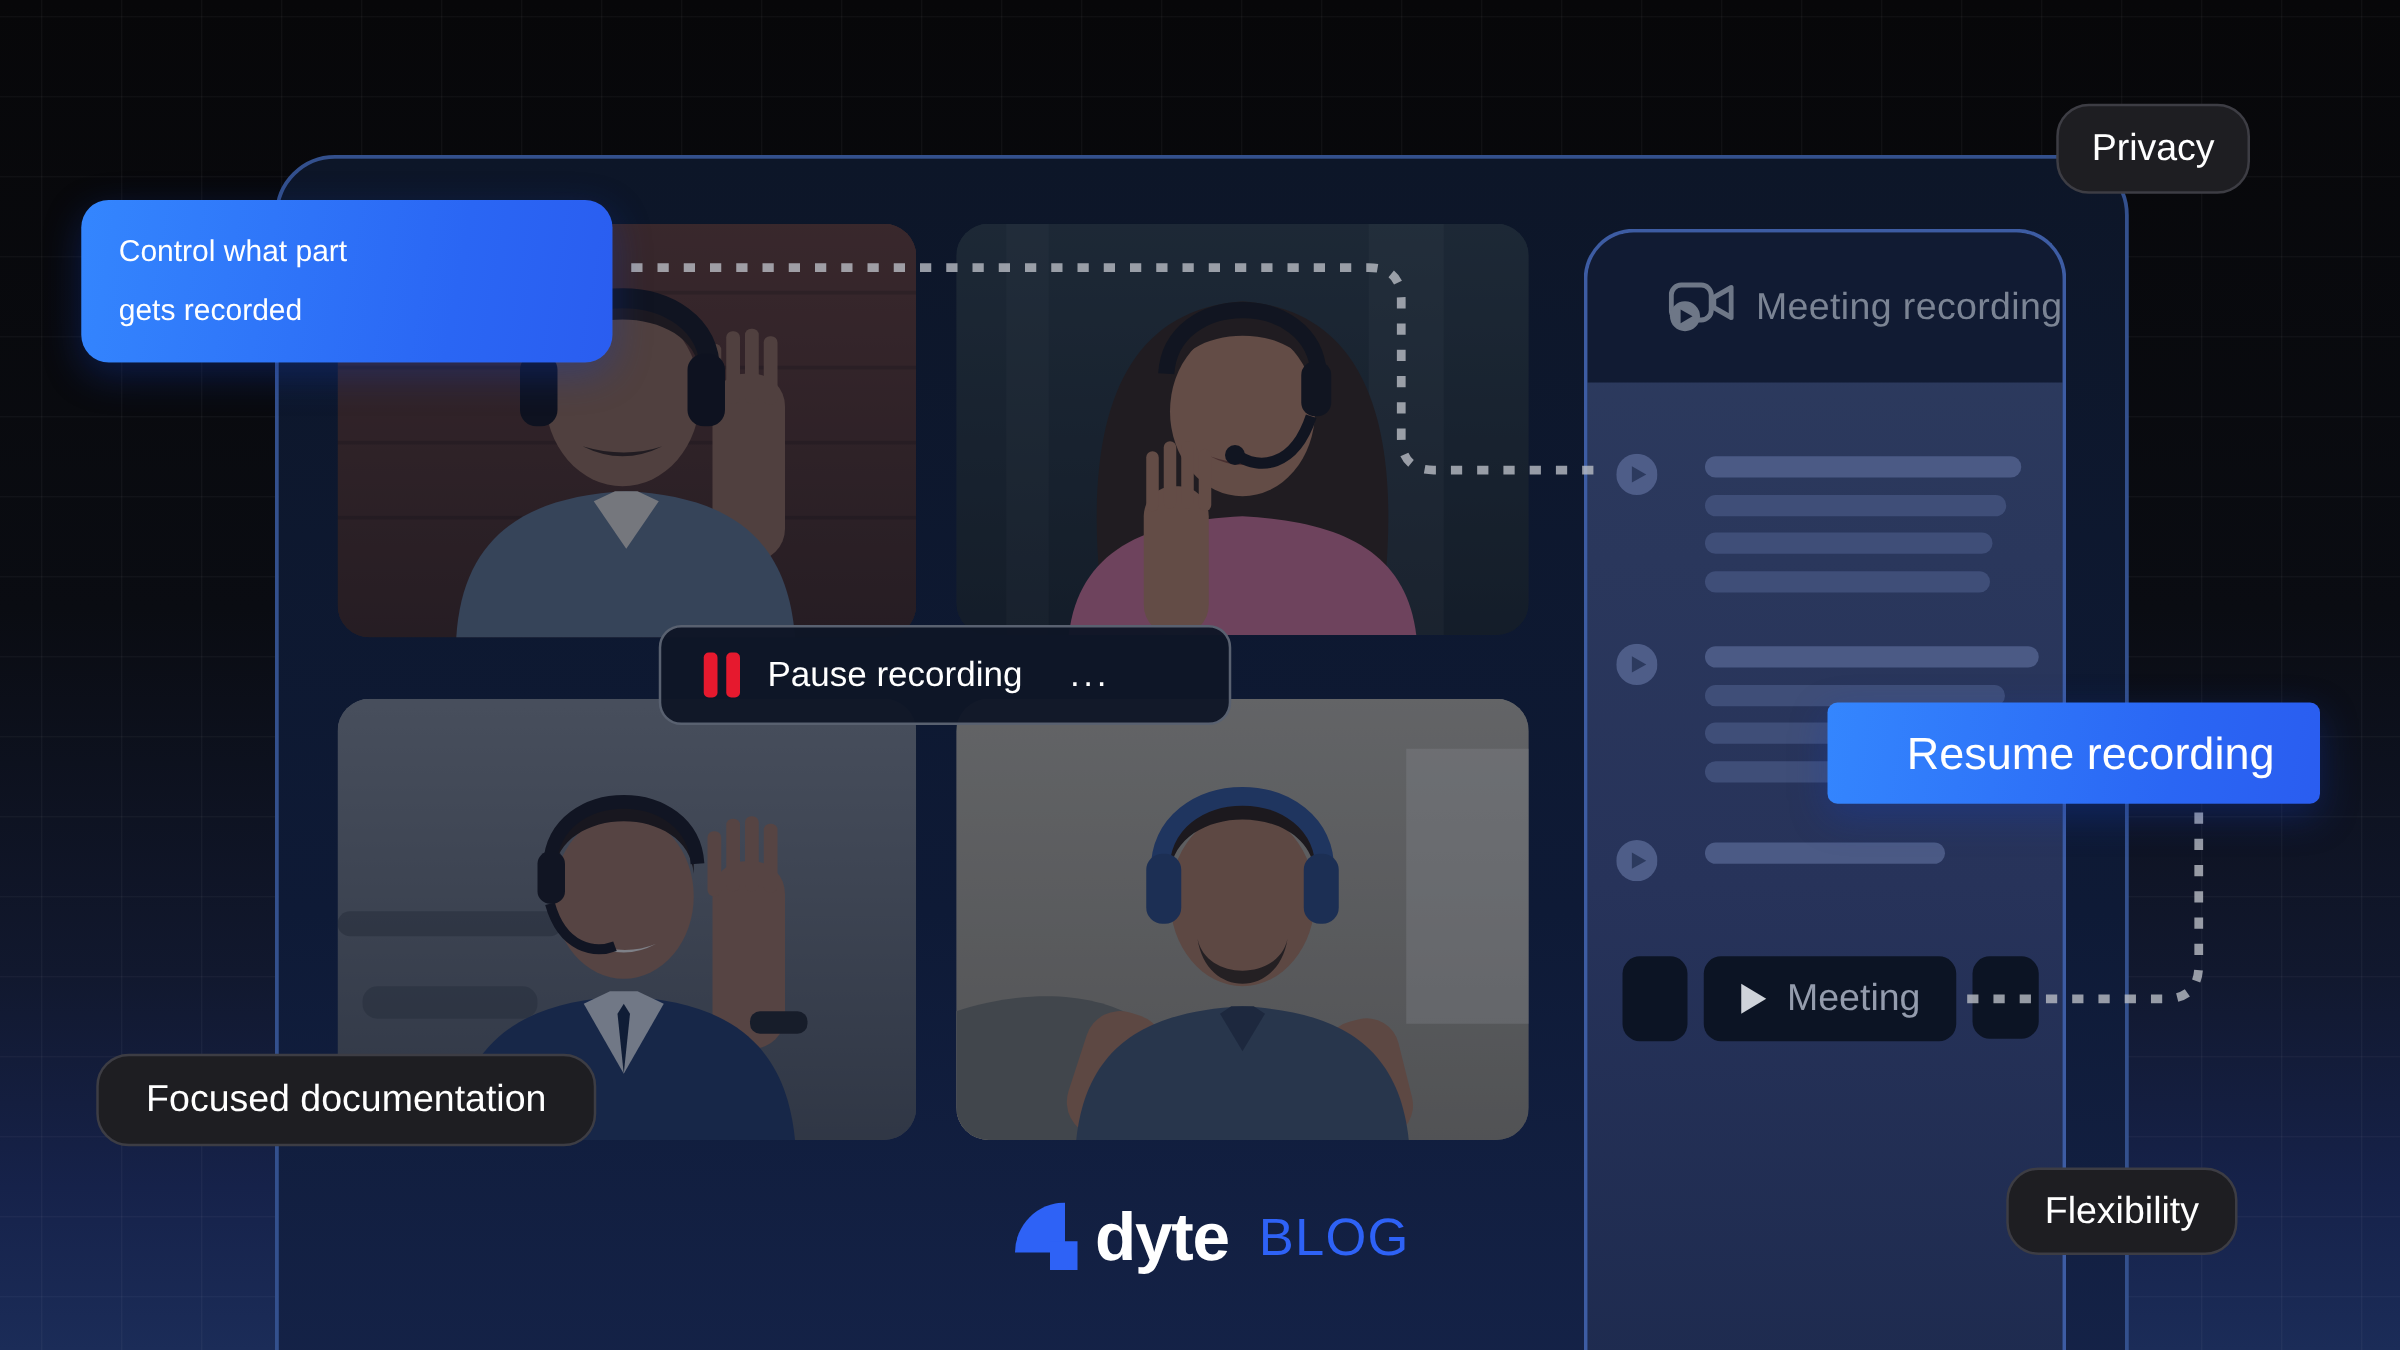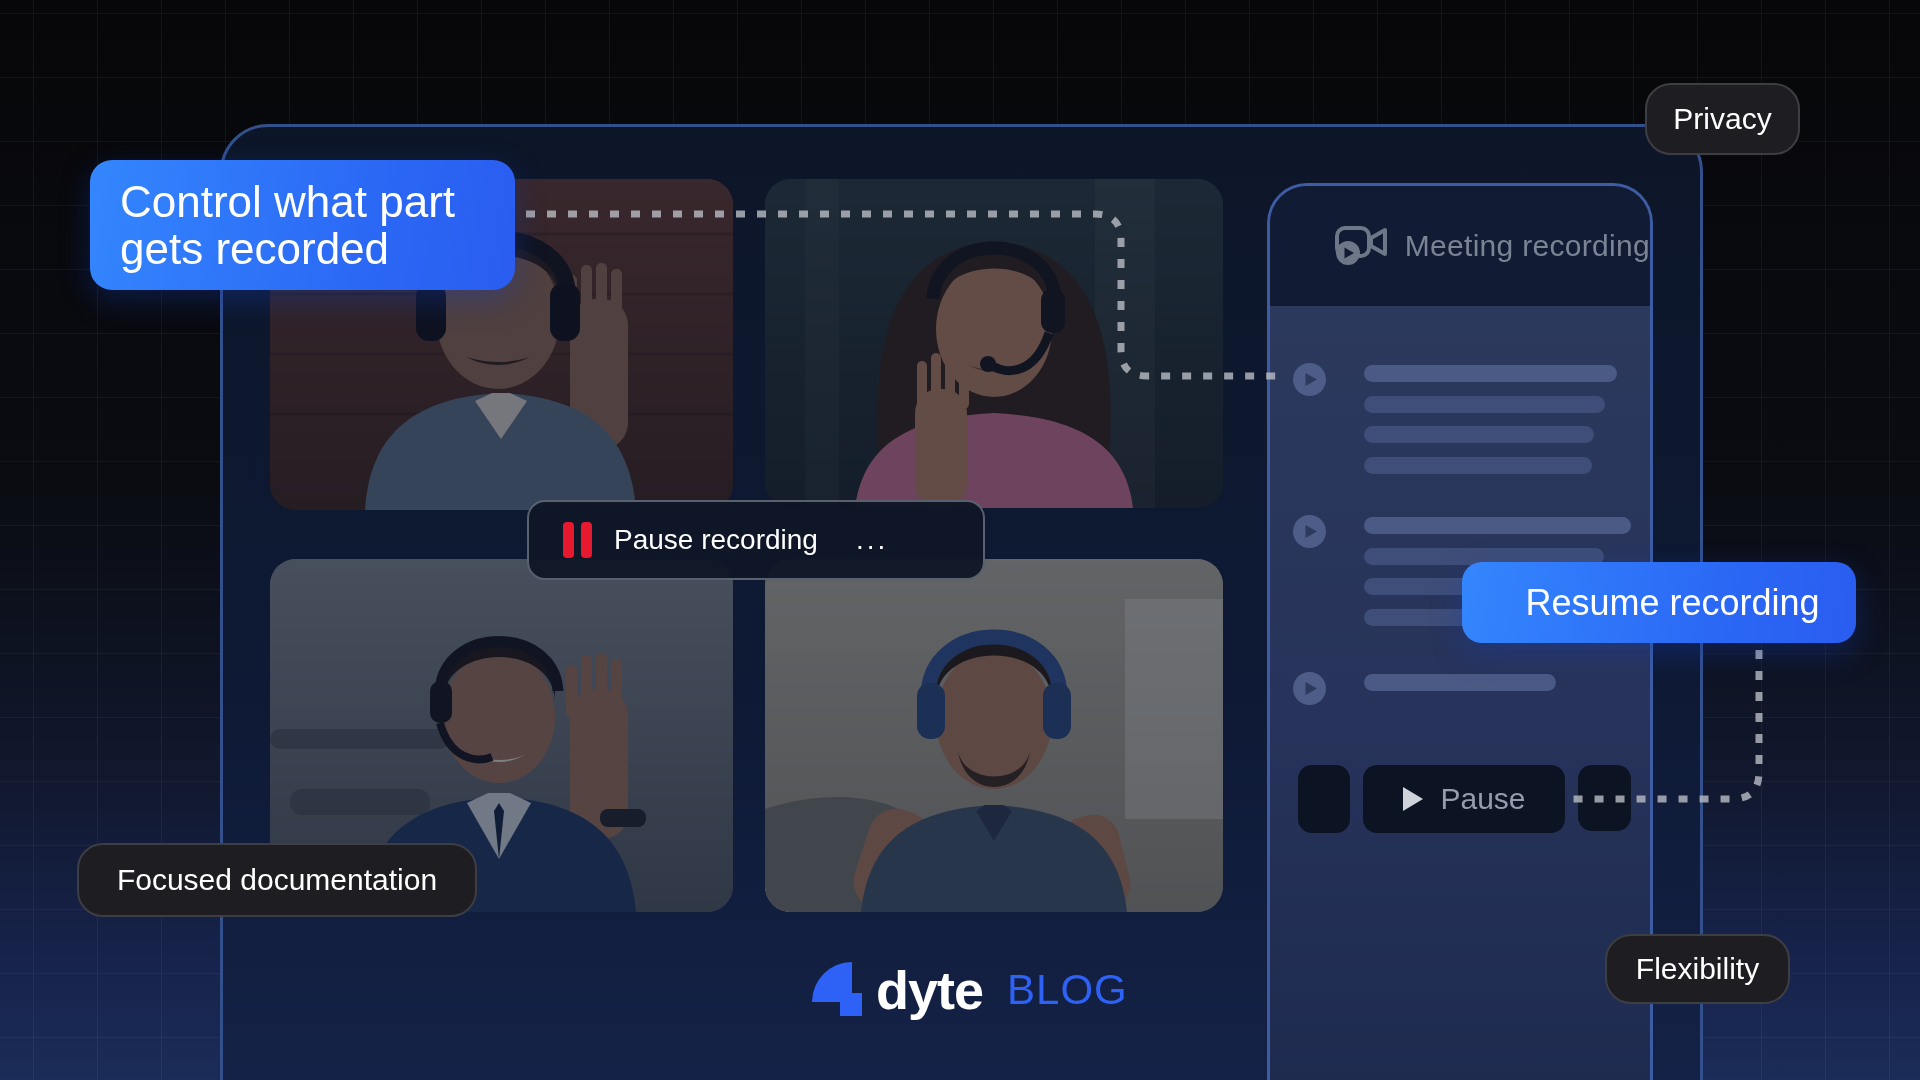--- a/index.html
+++ b/index.html
@@ -56,30 +56,30 @@
   .pill{position:absolute;display:flex;align-items:center;color:#fff;}
   .pill-blue{
     background:linear-gradient(100deg,#3486fe 0%,#2a66f4 70%,#2a5df0 100%);
     border-radius:22px;box-shadow:0 10px 30px rgba(20,60,180,0.35);
   }
   .pill-dark{
     background:#1e1e22;border:2px solid #3d3d44;border-radius:26px;
     font-size:30px;justify-content:center;
   }
   #pill-control{left:65px;top:160px;width:425px;height:130px;padding-left:30px;
-    font-size:44px;font-weight:500;line-height:47px;margin-left:25px;}
+    font-size:24px;font-weight:500;line-height:47px;}
   #pill-privacy{left:1645px;top:83px;width:155px;height:72px;}
   #pill-pause{
     left:527px;top:500px;width:458px;height:80px;border-radius:18px;
     background:rgba(15,22,39,0.96);border:2px solid #596170;
     padding-left:34px;gap:22px;font-size:28px;font-weight:500;
   }
   #pill-pause .ellipsis{margin-left:16px;letter-spacing:3px;}
   #pill-resume{left:1462px;top:562px;width:394px;height:81px;justify-content:center;
-    font-size:36px;font-weight:500;border-radius:20px;padding-left:27px;}
+    font-size:36px;font-weight:500;border-radius:8px;padding-left:27px;}
   #pill-focused{left:77px;top:843px;width:400px;height:74px;}
   #pill-flex{left:1605px;top:922px;width:185px;height:70px;margin-top:12px;}
   .pause-icon{display:flex;gap:7px;}
   .pause-icon i{display:block;width:11px;height:36px;border-radius:4px;background:#e6192e;}
   
   .logo{position:absolute;left:808px;top:959px;display:flex;align-items:center;}
   .logo-brand{color:#ffffff;font-size:54px;font-weight:700;letter-spacing:-1px;margin-left:12px;}
   .logo-suffix{color:#2e62f6;font-size:42px;font-weight:400;letter-spacing:1px;margin-left:24px;}
 </style>
 </head>
@@ -270,21 +270,21 @@
           <div class="t-line first" style="left: 94px; top: 488px; width: 192px;"></div>
         </div>
       </div>
 
     <div class="controls-row">
       <div class="ctl-btn btn-left"></div>
       <div class="ctl-btn btn-record">
         <svg width="22" height="26" viewBox="0 0 22 26">
           <path d="M1 1 L21 13 L1 25 Z" fill="#cfd3da"></path>
         </svg>
-        <span class="record-label">Pause</span>
+        <span class="record-label">Meeting</span>
       </div>
       <div class="ctl-btn btn-right"></div>
     </div>
   </div>
 
   <svg id="connectors" width="1920" height="1080" viewBox="0 0 1920 1080">
     <path d="M505 214 H1095 Q1121 214 1121 240 V350 Q1121 376 1147 376 H1286" fill="none" stroke="#b9bdc4" stroke-width="7" stroke-dasharray="9 12" opacity="0.8"></path>
     <path d="M1759 650 V772 Q1759 799 1732 799 H1571" fill="none" stroke="#b9bdc4" stroke-width="7" stroke-dasharray="9 12" opacity="0.8"></path>
   </svg>
 

